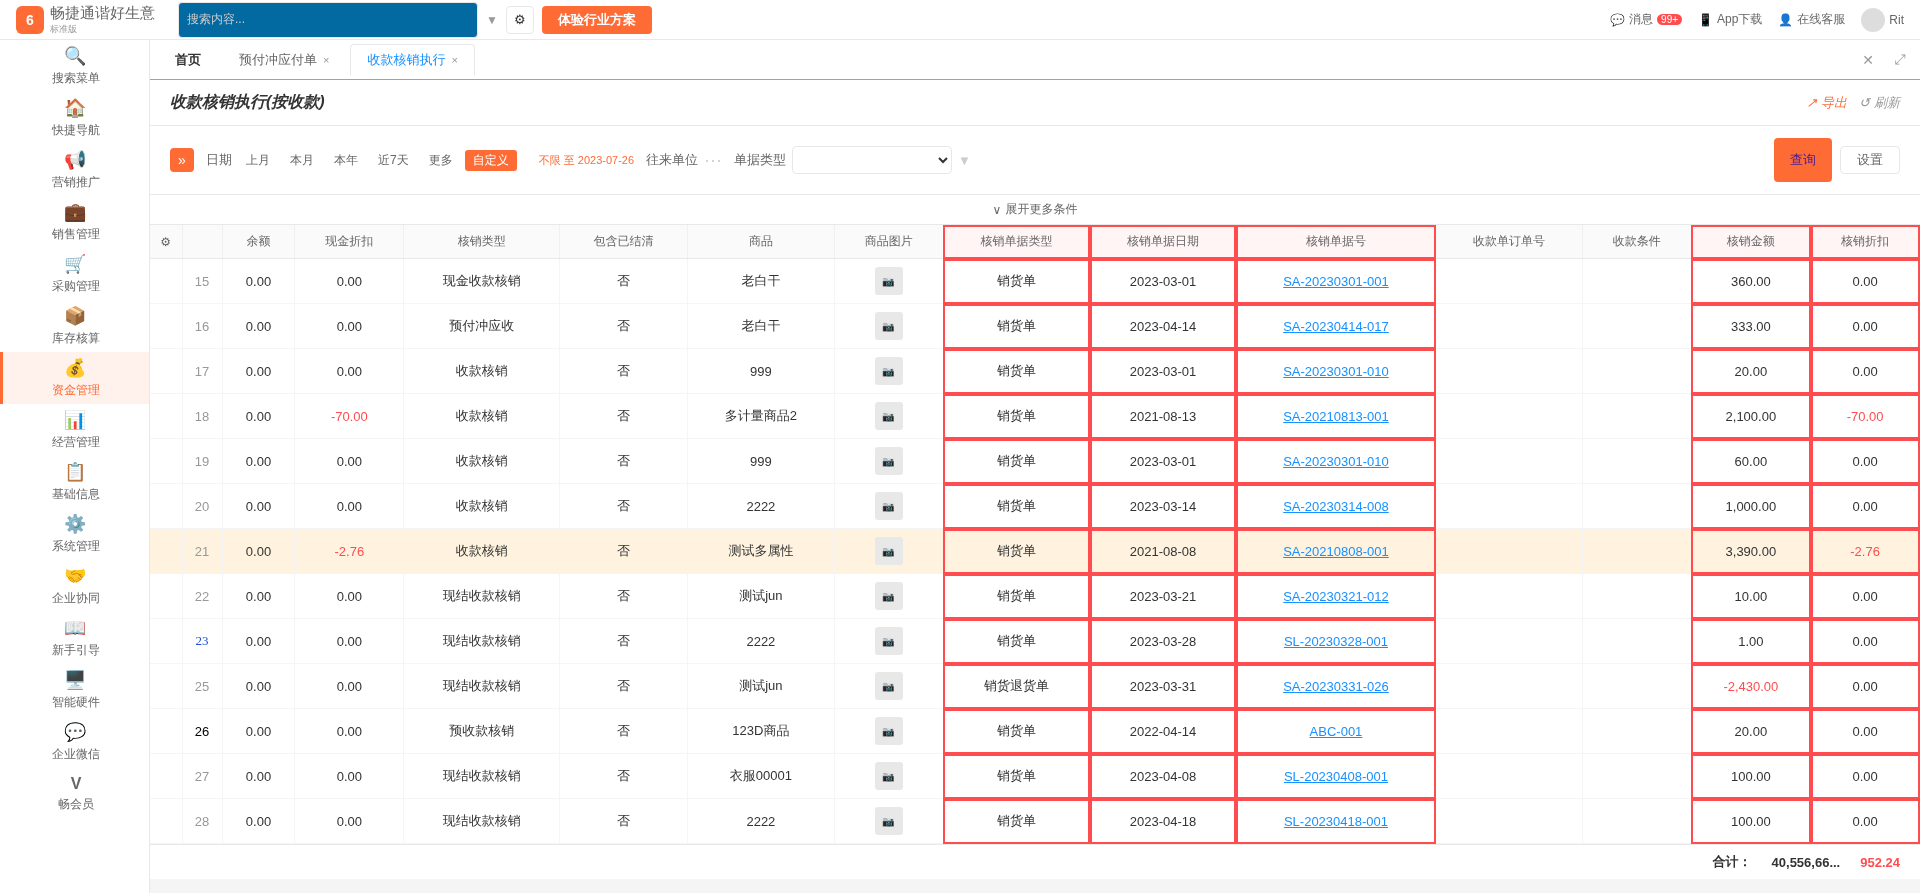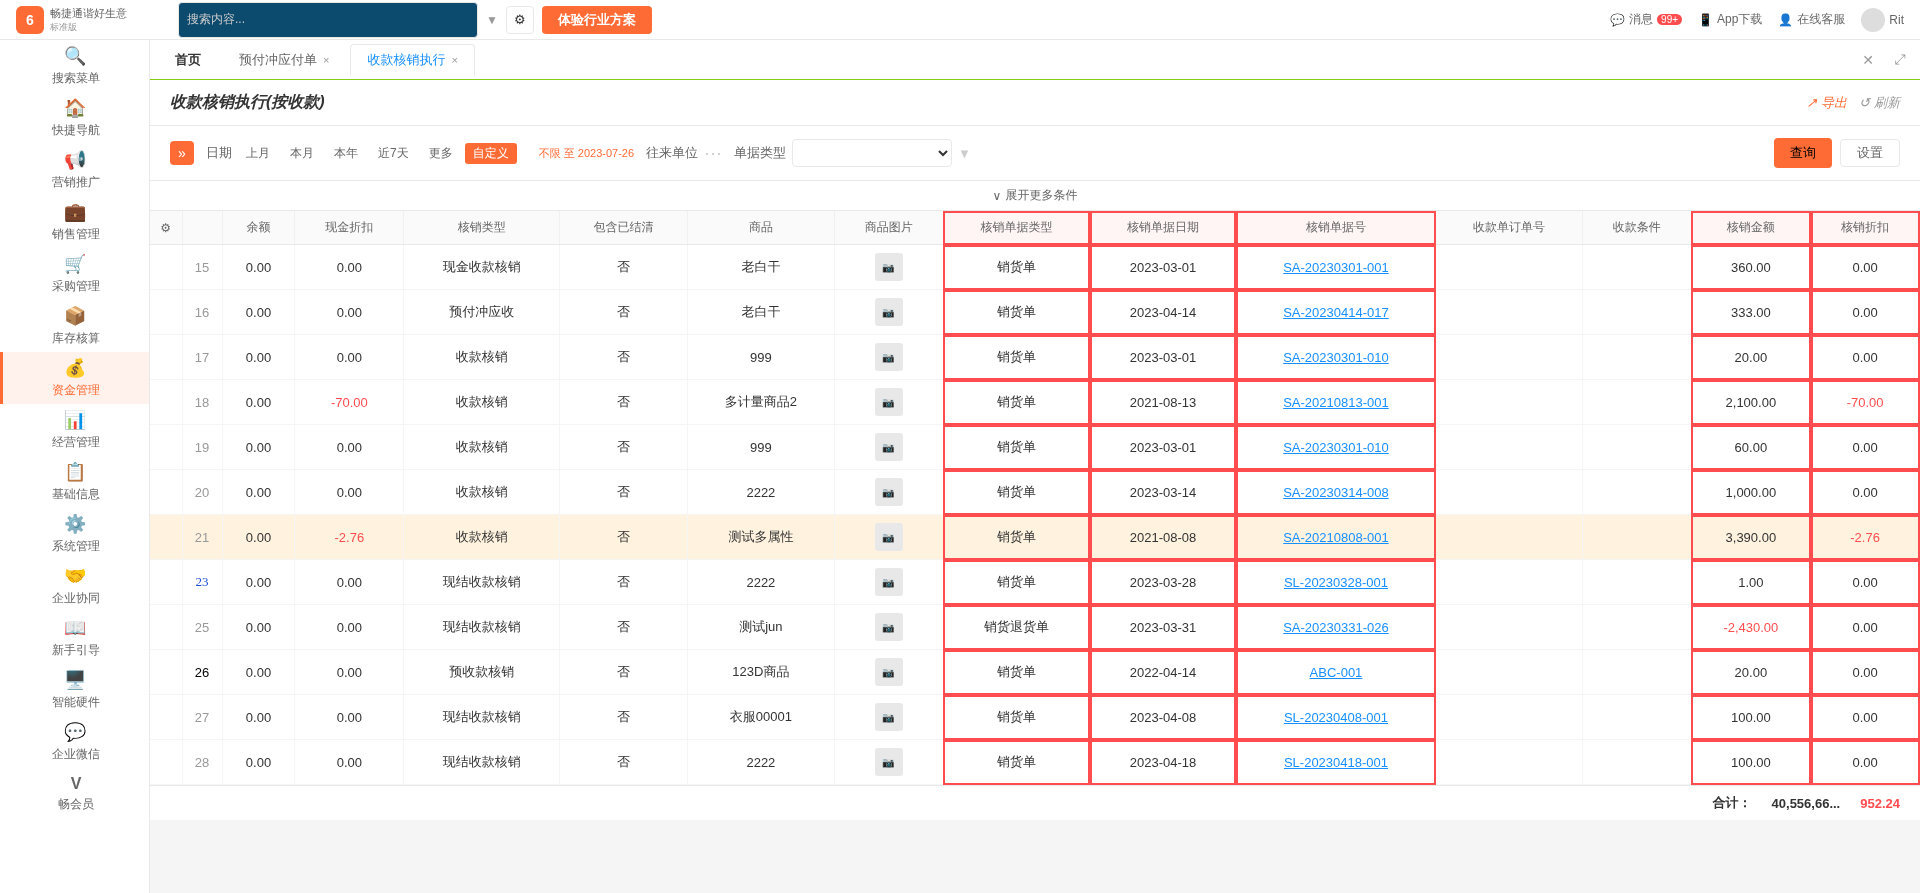--- a/index.html
+++ b/index.html
@@ -2,24 +2,24 @@
 <html><head>
   <meta charset="utf-8">
   <style>
     * { box-sizing: border-box; margin: 0; padding: 0; }
     body { font-family: 'Microsoft YaHei', Arial, sans-serif; font-size: 13px; background: #f5f5f5; color: #333; overflow: hidden; }
 
     
     .top-bar { height: 40px; background: #fff; display: flex; align-items: center; padding: 0 16px; border-bottom: 1px solid #e8e8e8; gap: 12px; }
     .top-bar-logo { display: flex; align-items: center; gap: 6px; width: 150px; }
     .logo-icon { width: 28px; height: 28px; background: #ff6b35; border-radius: 6px; display: flex; align-items: center; justify-content: center; color: white; font-size: 14px; font-weight: bold; }
-    .logo-text { font-size: 11px; color: #666; text-align: right; }
+    .logo-text { font-size: 15px; color: #666; text-align: right; }
     .logo-badge { font-size: 9px; color: #999; }
     .top-bar-center { flex: 1; display: flex; align-items: center; gap: 8px; }
-    .search-box { flex: 1; max-width: 300px; height: 36px; border: 1px solid #e8e8e8; border-radius: 4px; padding: 0 8px; font-size: 12px; color: #999; display: flex; align-items: center; background: #0c4a6e; }
+    .search-box { flex: 1; max-width: 300px; height: 36px; border: 1px solid #e8e8e8; border-radius: 4px; padding: 0 8px; font-size: 12px; color: #999; display: flex; align-items: center; background: #0369a1; }
     .dropdown-arrow { color: #999; font-size: 12px; }
     .gear-btn { width: 28px; height: 28px; border: 1px solid #e8e8e8; border-radius: 4px; display: flex; align-items: center; justify-content: center; cursor: pointer; background: #fff; }
     .industry-btn { height: 28px; padding: 0 16px; background: #ff6b35; color: white; border: none; border-radius: 4px; cursor: pointer; font-size: 13px; font-weight: bold; }
     .top-bar-right { display: flex; align-items: center; gap: 16px; }
     .notification-btn { display: flex; align-items: center; gap: 4px; cursor: pointer; color: #666; font-size: 12px; position: relative; }
     .badge { background: #ff4d4f; color: white; font-size: 10px; padding: 0 4px; border-radius: 8px; }
     .top-right-item { display: flex; align-items: center; gap: 4px; cursor: pointer; color: #666; font-size: 12px; }
     .user-avatar { width: 24px; height: 24px; background: #ddd; border-radius: 50%; }
 
     
@@ -55,21 +55,21 @@
     .filter-toggle { width: 24px; height: 24px; background: #ff6b35; color: white; border: none; border-radius: 4px; cursor: pointer; display: flex; align-items: center; justify-content: center; font-size: 14px; }
     .filter-item { display: flex; align-items: center; gap: 6px; }
     .filter-label { color: #666; font-size: 13px; }
     .filter-date-options { display: flex; align-items: center; gap: 4px; }
     .filter-date-btn { padding: 2px 8px; font-size: 12px; cursor: pointer; color: #666; border: none; background: none; }
     .filter-date-btn.custom { background: #ff6b35; color: white; padding: 2px 8px; border-radius: 3px; }
     .filter-date-range { color: #ff6b35; font-size: 11px; margin-left: 16px; }
     .filter-select { height: 28px; border: 1px solid #e8e8e8; border-radius: 4px; padding: 0 8px; font-size: 13px; min-width: 160px; color: #333; background: #fff; }
     .filter-dots { color: #ccc; font-size: 18px; cursor: pointer; }
     .filter-actions { display: flex; align-items: center; gap: 8px; margin-left: auto; }
-    .query-btn { height: 30px; padding: 0 16px; background: #ff6b35; color: #000000; border: none; border-radius: 4px; cursor: pointer; font-size: 13px; }
+    .query-btn { height: 44px; padding: 0 16px; background: #ff6b35; color: #4c1d95; border: none; border-radius: 4px; cursor: pointer; font-size: 13px; }
     .settings-btn-filter { height: 28px; padding: 0 16px; border: 1px solid #e8e8e8; background: #fff; color: #666; border-radius: 4px; cursor: pointer; font-size: 13px; }
 
     
     .expand-more { background: #fff; padding: 6px 20px; text-align: center; border-bottom: 1px solid #e8e8e8; }
     .expand-btn { color: #666; font-size: 12px; cursor: pointer; display: inline-flex; align-items: center; gap: 4px; }
 
     
     .table-container { background: #fff; margin: 0; overflow: auto; }
     .data-table { width: 100%; border-collapse: collapse; min-width: 1600px; }
     .data-table th { background: #fafafa; padding: 8px 10px; text-align: center; font-weight: normal; color: #666; font-size: 12px; border-bottom: 1px solid #e8e8e8; border-right: 1px solid #f0f0f0; white-space: nowrap; }
@@ -419,20 +419,39 @@
                 <td class="col-outline">销货单</td>
                 <td class="col-outline">2021-08-08</td>
                 <td class="col-outline text-blue">SA-20210808-001</td>
                 <td></td>
                 <td></td>
                 <td class="col-outline">3,390.00</td>
                 <td class="col-outline text-red">-2.76</td>
               </tr>
               <tr>
                 <td></td>
+                <td style="color:#999;">22</td>
+                <td>0.00</td>
+                <td>0.00</td>
+                <td>现结收款核销</td>
+                <td>否</td>
+                <td>测试jun</td>
+                <td>
+                  <div style="width:28px;height:28px;background:#e8e8e8;border-radius:3px;margin:0 auto;display:flex;align-items:center;justify-content:center;font-size:10px;color:#999;">📷</div>
+                </td>
+                <td class="col-outline">销货单</td>
+                <td class="col-outline">2023-03-21</td>
+                <td class="col-outline text-blue">SA-20230321-012</td>
+                <td></td>
+                <td></td>
+                <td class="col-outline">10.00</td>
+                <td class="col-outline">0.00</td>
+              </tr>
+              <tr>
+                <td></td>
                 <td style="color:#1d4ed8;font-family:Liberation Serif, serif;">23</td>
                 <td>0.00</td>
                 <td>0.00</td>
                 <td>现结收款核销</td>
                 <td>否</td>
                 <td>2222</td>
                 <td>
                   <div style="width:28px;height:28px;background:#e8e8e8;border-radius:3px;margin:0 auto;display:flex;align-items:center;justify-content:center;font-size:10px;color:#999;">📷</div>
                 </td>
                 <td class="col-outline">销货单</td>

